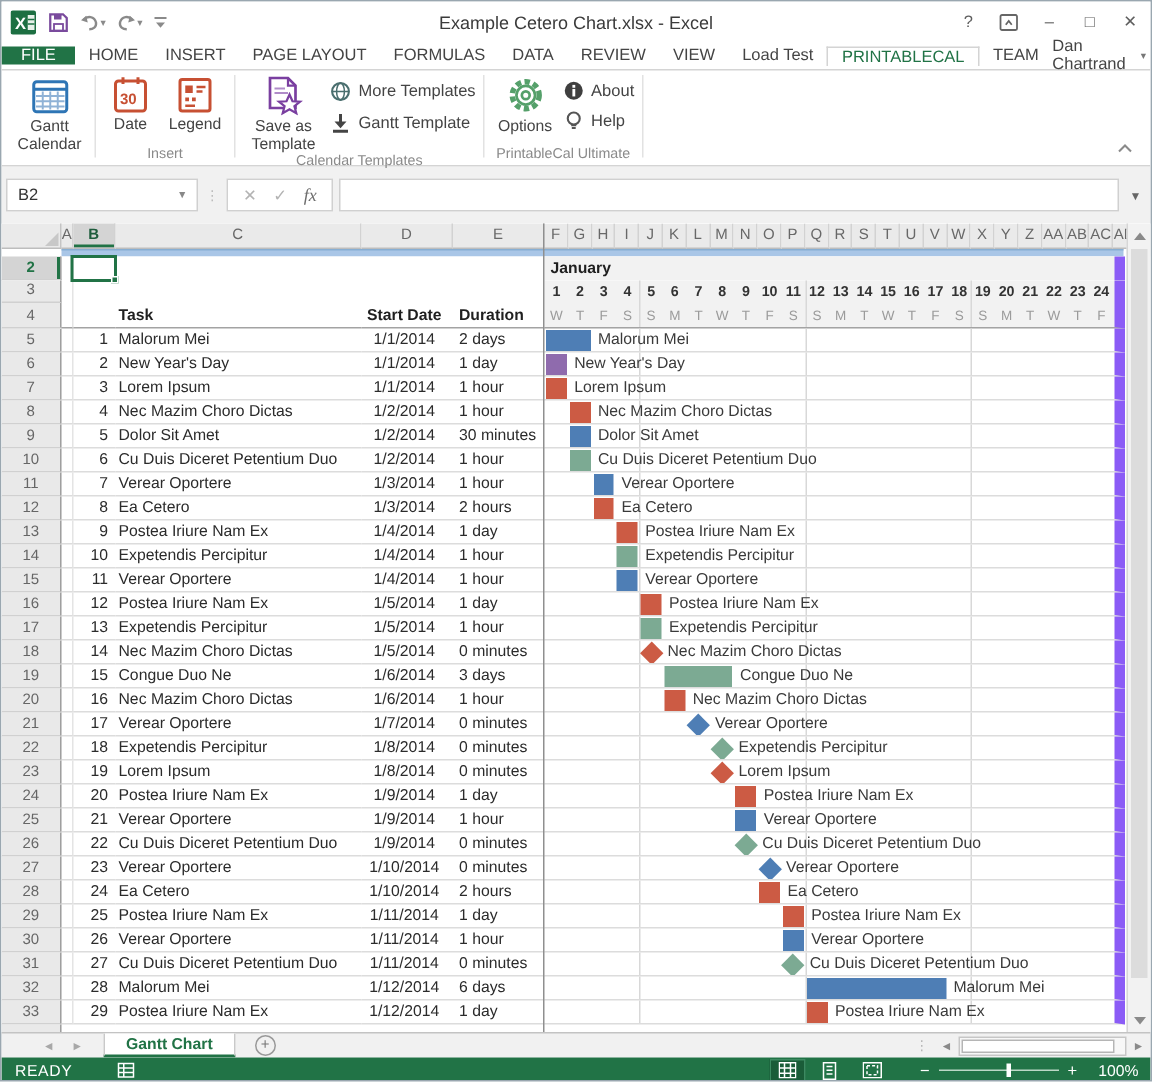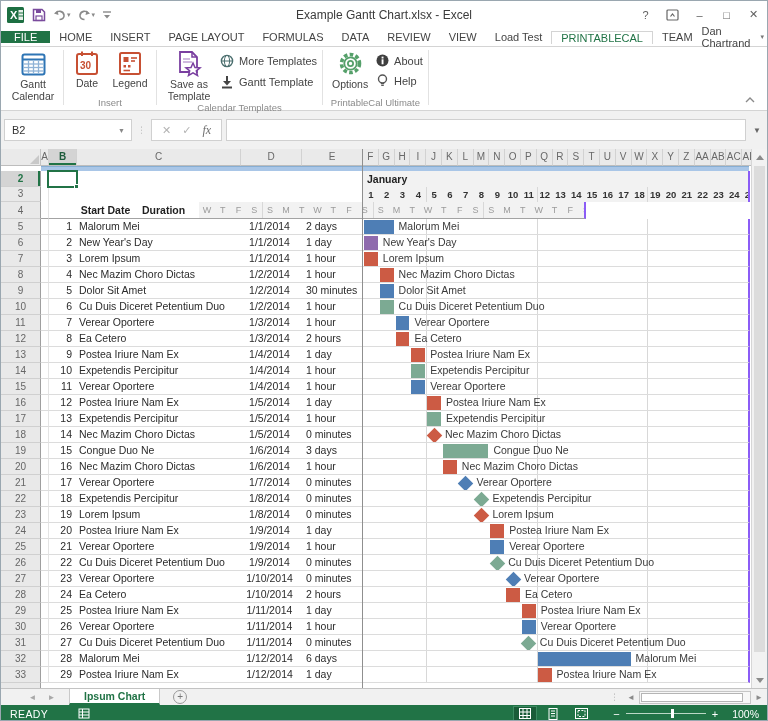--- a/index.html
+++ b/index.html
@@ -65,21 +65,21 @@
   .hrow{display:flex;background:#fff;position:relative;}
   .r2{height:16px;} .r3{height:15px;} .r4{height:17px;}
   .rowhead{width:40px;background:#e9e9e9;border-right:1px solid #9f9f9f;border-bottom:1px solid #d0d0d0;font-size:10px;color:#666;text-align:center;flex:none;}
   .r2 .rowhead{line-height:16px;} .r3 .rowhead{line-height:14px;} .r4 .rowhead{line-height:17px;}
   .rowhead.sel{background:#d4d4d4;color:#217346;box-shadow:inset -2px 0 0 #217346;font-weight:bold;}
   .cA{width:8px;flex:none;border-right:1px solid #e4e4e4;}
   .cB{width:28px;flex:none;text-align:right;padding-right:5px;}
   .cC{width:164px;flex:none;padding-left:2px;white-space:nowrap;overflow:visible;}
   .cD{width:61px;flex:none;text-align:center;padding-right:4px;}
   .cE{width:61px;flex:none;padding-left:4px;}
-  .gantt{width:387px;flex:none;border-right:2px solid #8b5cf6;position:relative;overflow:hidden;}
+  .gantt{width:387px;flex:none;border-right:7px solid #8b5cf6;position:relative;overflow:hidden;}
   .weeklines{background-image:
     linear-gradient(#d8d8d8,#d8d8d8),
     linear-gradient(#d8d8d8,#d8d8d8),
     linear-gradient(#d8d8d8,#d8d8d8);
     background-size:1px 100%,1px 100%,1px 100%;
     background-position:63px 0,174px 0,284px 0;
     background-repeat:no-repeat;}
   .ghead{background-color:#f2f2f2;}
   .month{font-weight:bold;font-size:10.5px;color:#1f1f1f;padding-left:4px;line-height:16px;display:block;}
   .gdayflex{display:flex;}
@@ -171,21 +171,21 @@
           </svg>
           <span class="qsmall">▾</span>
       </span>
       <span class="qbtn">
         <svg width="10" height="10">
             <line x1="1" y1="2" x2="9" y2="2" stroke="#8a8a8a" stroke-width="1.4"></line>
             <path d="M2 5 L5 8.5 L8 5 Z" fill="#8a8a8a"></path>
           </svg>
       </span>
     </div>
-    <div class="title">Example Gantt Chart.xlsx - Excel</div>
+    <div class="title">Example Cetero Chart.xlsx - Excel</div>
     <div class="wincontrols">
       <span class="wc">?</span>
       <span class="wc">
         <svg width="13" height="12">
             <rect x="1" y="1" width="11" height="10" rx="1" fill="none" stroke="#666" stroke-width="1.2"></rect>
             <path d="M4.5 7.5 L6.5 5 L8.5 7.5" fill="none" stroke="#666" stroke-width="1.2"></path>
           </svg>
       </span>
       <span class="wc">–</span>
       <span class="wc">□</span>
@@ -447,20 +447,21 @@
             <div class="dnum">23</div>
             <div class="dnum">24</div>
             <div class="dnum">25</div>
           </div>
       </div>
 
       <div class="hrow r4">
         <div class="rowhead">4</div>
         <div class="cA"></div>
         <div class="cB"></div>
+        <div class="cC">Task</div>
         <div class="cD">Start Date</div>
         <div class="cE">Duration</div>
         <div class="gantt ghead weeklines gdayflex" id="dayDows">
             <div class="ddow">W</div>
             <div class="ddow">T</div>
             <div class="ddow">F</div>
             <div class="ddow">S</div>
             <div class="ddow">S</div>
             <div class="ddow">M</div>
             <div class="ddow">T</div>
@@ -850,21 +851,21 @@
       <div class="vthumb"></div>
       <div class="va bottom">
           <span class="va-down"></span>
         </div>
     </div>
   </div>
 
   <div class="tabbar">
     <span class="navarr">◄</span>
     <span class="navarr">►</span>
-    <div class="sheettab">Ipsum Chart</div>
+    <div class="sheettab">Gantt Chart</div>
     <div class="addsheet">+</div>
     <div class="hscroll">
       <span class="dots">⋮</span>
       <span class="harr">◄</span>
       <div class="htrack">
           <div class="hthumb"></div>
         </div>
       <span class="harr">►</span>
     </div>
   </div>

